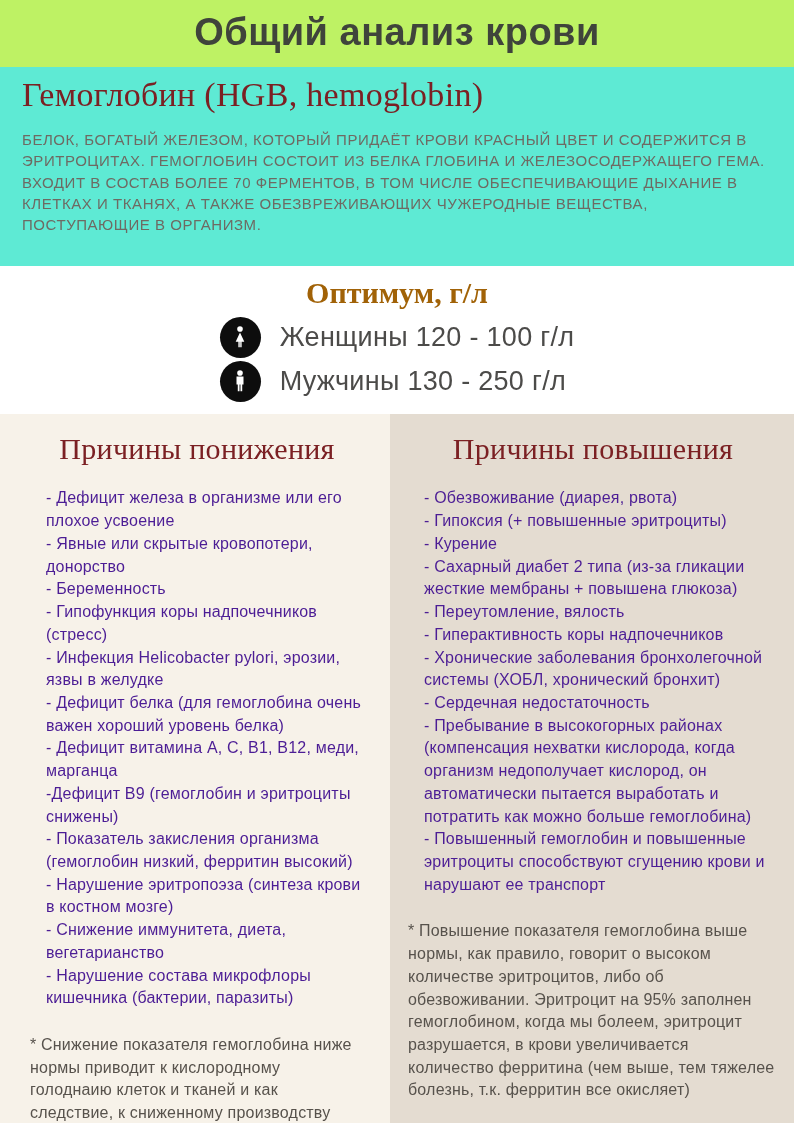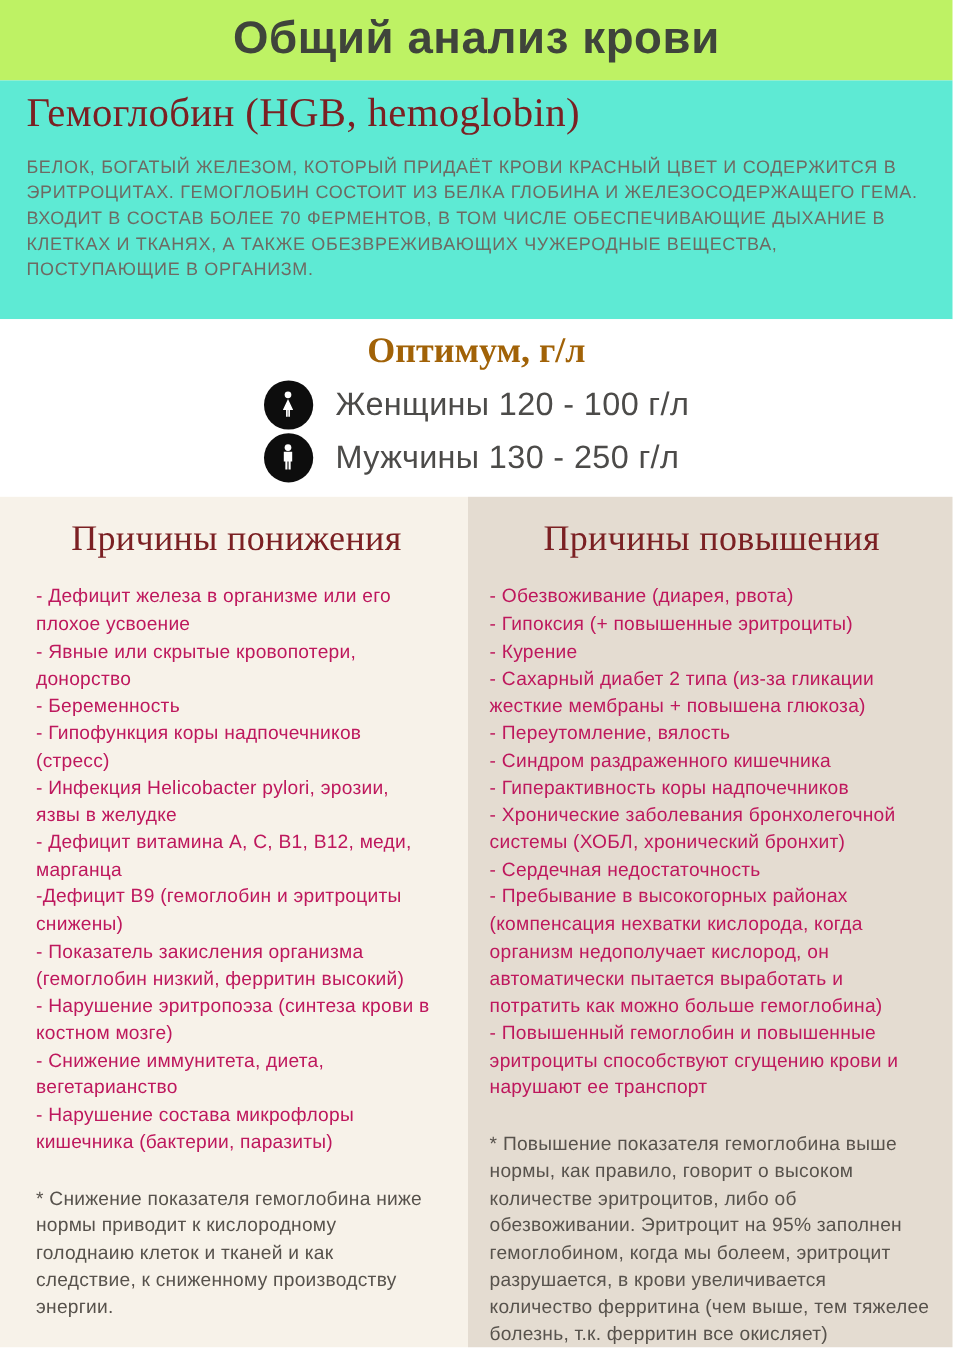--- a/index.html
+++ b/index.html
@@ -55,21 +55,21 @@
   .columns { flex: 1 1 auto; display: flex; align-items: stretch; }
   .col { box-sizing: border-box; }
   .col-left  { width: 390px; background: #f7f2e9; padding: 18px 26px 0 30px; }
   .col-right { flex: 1; background: #e4dcd1; padding: 18px 16px 0 18px; }
   .col-heading {
     margin: 0 0 21px; text-align: center;
     font-family: "Liberation Serif", "DejaVu Serif", serif;
     font-size: 30px; font-weight: 500; color: #7b2023; letter-spacing: 0.3px;
   }
   .col-list .cause-item {
-    font-size: 16px; line-height: 1.42; color: #be185d; letter-spacing: 0.2px;
+    font-size: 16px; line-height: 1.42; color: #4c1d95; letter-spacing: 0.2px; margin-left: 16px;
   }
   .footnote {
     margin: 24px 0 0;
     font-size: 16px; line-height: 1.42; color: #57524c; letter-spacing: 0.2px;
   }
 </style>
 </head>
 <body>
 
 <div class="page">
@@ -109,38 +109,38 @@
 
   <div class="columns">
     <section class="col col-left">
       <h2 class="col-heading">Причины понижения</h2>
       <div class="col-list">
           <div class="cause-item">- Дефицит железа в организме или его плохое усвоение</div>
           <div class="cause-item">- Явные или скрытые кровопотери, донорство</div>
           <div class="cause-item">- Беременность</div>
           <div class="cause-item">- Гипофункция коры надпочечников (стресс)</div>
           <div class="cause-item">- Инфекция Helicobacter pylori, эрозии, язвы в желудке</div>
+          <div class="cause-item">- Дефицит белка (для гемоглобина очень важен хороший уровень белка)</div>
           <div class="cause-item">- Дефицит витамина А, С, В1, В12, меди, марганца</div>
           <div class="cause-item">-Дефицит В9 (гемоглобин и эритроциты снижены)</div>
           <div class="cause-item">- Показатель закисления организма (гемоглобин низкий, ферритин высокий)</div>
           <div class="cause-item">- Нарушение эритропоэза (синтеза крови в костном мозге)</div>
           <div class="cause-item">- Снижение иммунитета, диета, вегетарианство</div>
           <div class="cause-item">- Нарушение состава микрофлоры кишечника (бактерии, паразиты)</div>
         </div>
       <p class="footnote">* Снижение показателя гемоглобина ниже нормы приводит к кислородному голоднаию клеток и тканей и как следствие, к сниженному производству энергии.</p>
     </section>
     <section class="col col-right">
       <h2 class="col-heading">Причины повышения</h2>
       <div class="col-list">
           <div class="cause-item">- Обезвоживание (диарея, рвота)</div>
           <div class="cause-item">- Гипоксия (+ повышенные эритроциты)</div>
           <div class="cause-item">- Курение</div>
           <div class="cause-item">- Сахарный диабет 2 типа (из-за гликации жесткие мембраны + повышена глюкоза)</div>
           <div class="cause-item">- Переутомление, вялость</div>
-          <div class="cause-item">- Синдром раздраженного кишечника</div>
           <div class="cause-item">- Гиперактивность коры надпочечников</div>
           <div class="cause-item">- Хронические заболевания бронхолегочной системы (ХОБЛ, хронический бронхит)</div>
           <div class="cause-item">- Сердечная недостаточность</div>
           <div class="cause-item">- Пребывание в высокогорных районах (компенсация нехватки кислорода, когда организм недополучает кислород, он автоматически пытается выработать и потратить как можно больше гемоглобина)</div>
           <div class="cause-item">- Повышенный гемоглобин и повышенные эритроциты способствуют сгущению крови и нарушают ее транспорт</div>
         </div>
       <p class="footnote">* Повышение показателя гемоглобина выше нормы, как правило, говорит о высоком количестве эритроцитов, либо об обезвоживании. Эритроцит на 95% заполнен гемоглобином, когда мы болеем, эритроцит разрушается, в крови увеличивается количество ферритина (чем выше, тем тяжелее болезнь, т.к. ферритин все окисляет)</p>
     </section>
   </div>
 

